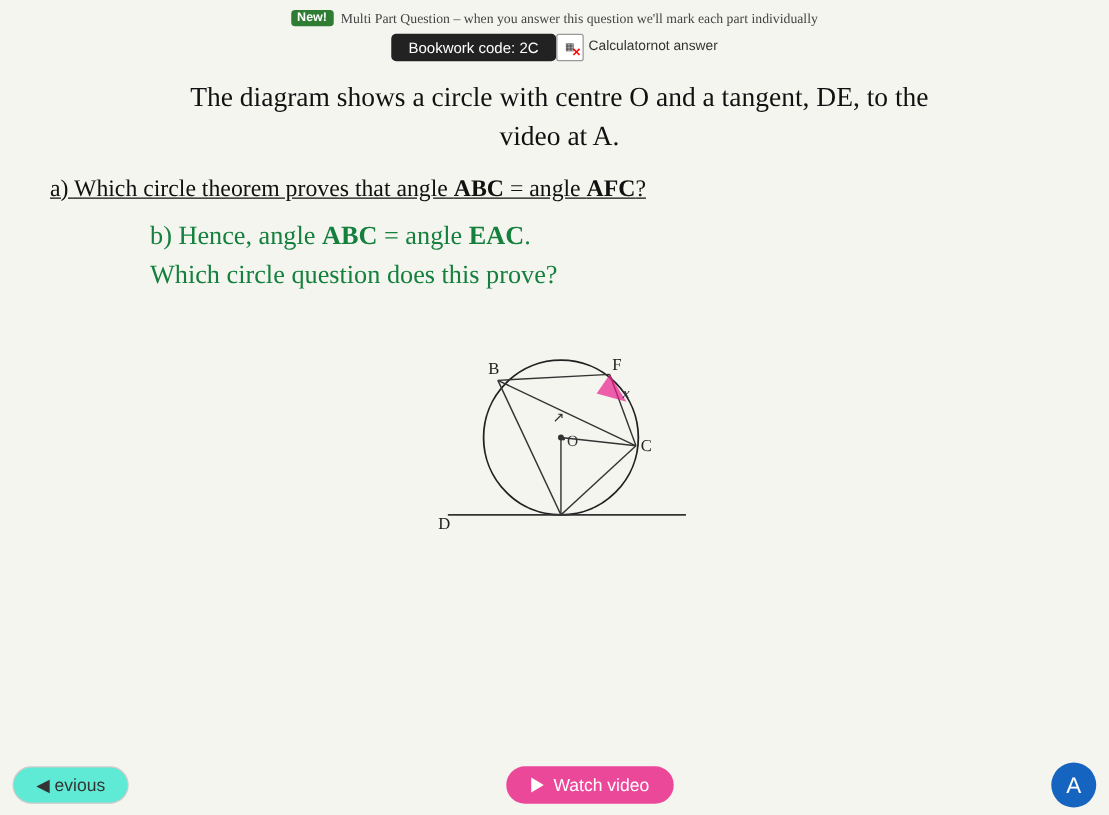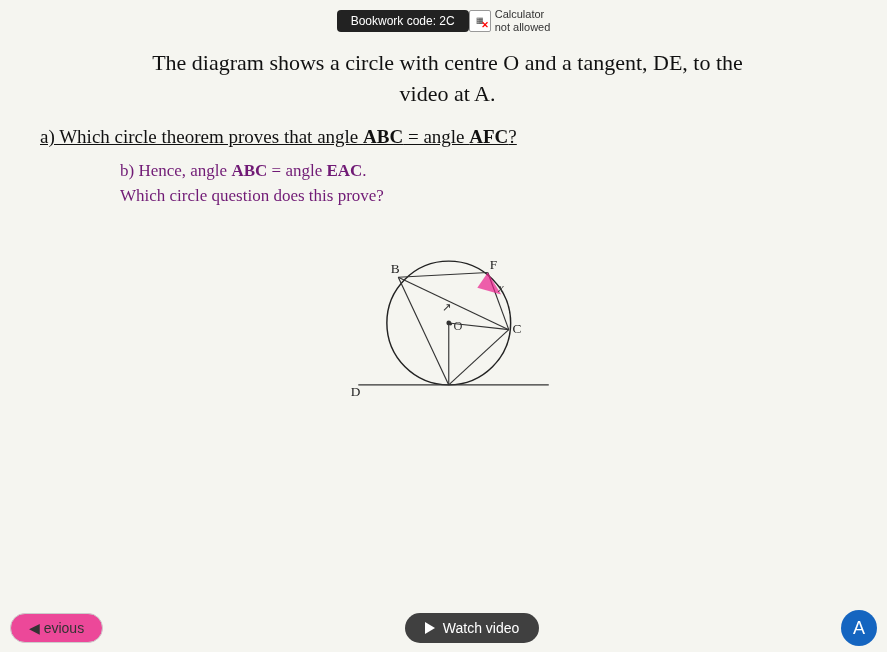--- a/index.html
+++ b/index.html
@@ -97,23 +97,23 @@
 
     .part-a {
       font-size: 19px;
       padding: 10px 40px 4px 40px;
       color: #111;
       text-align: left;
       text-decoration: underline;
     }
 
     .part-b {
-      font-size: 17px;
+      font-size: 21px;
       padding: 6px 120px 4px 120px;
-      color: #701a75;
+      color: #15803d;
       text-align: left;
       line-height: 1.5;
     }
 
     .diagram-area {
       display: flex;
       justify-content: center;
       align-items: flex-start;
       margin-top: 10px;
     }
@@ -130,32 +130,32 @@
       right: 0;
       height: 48px;
       background: #f5f5f0;
       display: flex;
       align-items: center;
       justify-content: space-between;
       padding: 0 10px;
     }
 
     .prev-btn {
-      background: #ec4899;
+      background: #5eead4;
       border: 1px solid #ccc;
       border-radius: 20px;
       padding: 6px 18px;
       font-size: 14px;
       font-family: Arial, sans-serif;
       cursor: pointer;
       color: #333;
     }
 
     .watch-video-btn {
-      background: #404040;
+      background: #ec4899;
       color: white;
       border: none;
       border-radius: 20px;
       padding: 7px 20px;
       font-size: 14px;
       font-family: Arial, sans-serif;
       cursor: pointer;
       display: flex;
       align-items: center;
       gap: 8px;
@@ -182,30 +182,34 @@
       cursor: pointer;
       display: flex;
       align-items: center;
       justify-content: center;
     }
   </style>
 </head>
 <body>
 
 <div class="top-banner">
+  <div class="new-badge-row">
+    <span class="new-badge">New!</span>
+    <span>Multi Part Question – when you answer this question we'll mark each part individually</span>
+  </div>
   <div class="bookwork-row">
     <button class="bookwork-btn">Bookwork code: 2C</button>
     <div class="calculator-info">
       <div class="calc-icon">
         <span style="font-size:8px; font-family:Arial; line-height:1;">▦</span>
         <span class="x-mark">✕</span>
       </div>
-      <div style="display:flex; flex-direction:column; line-height:1.2;">
+      <div style="display:flex; flex-direction:row; line-height:1.2;">
         <span>Calculator</span>
-        <span>not allowed</span>
+        <span>not answer</span>
       </div>
     </div>
   </div>
 </div>
 
 <div class="main-question">
   <div>The diagram shows a circle with centre O and a tangent, DE, to the</div>
   <div>video at A.</div>
 </div>
 

